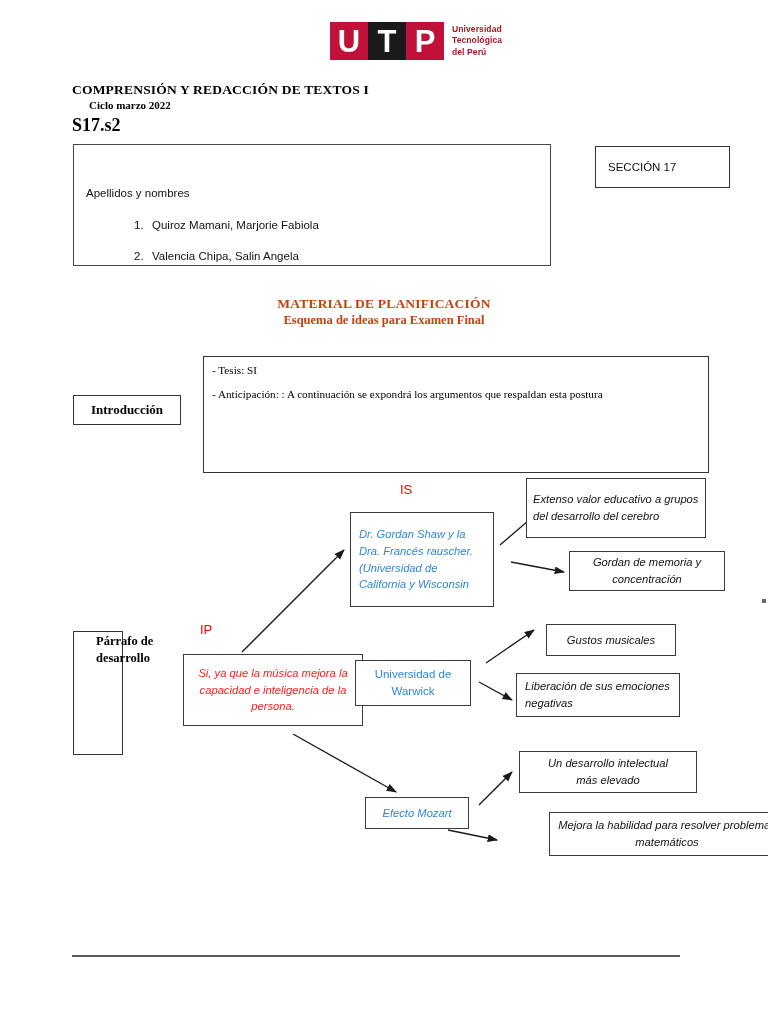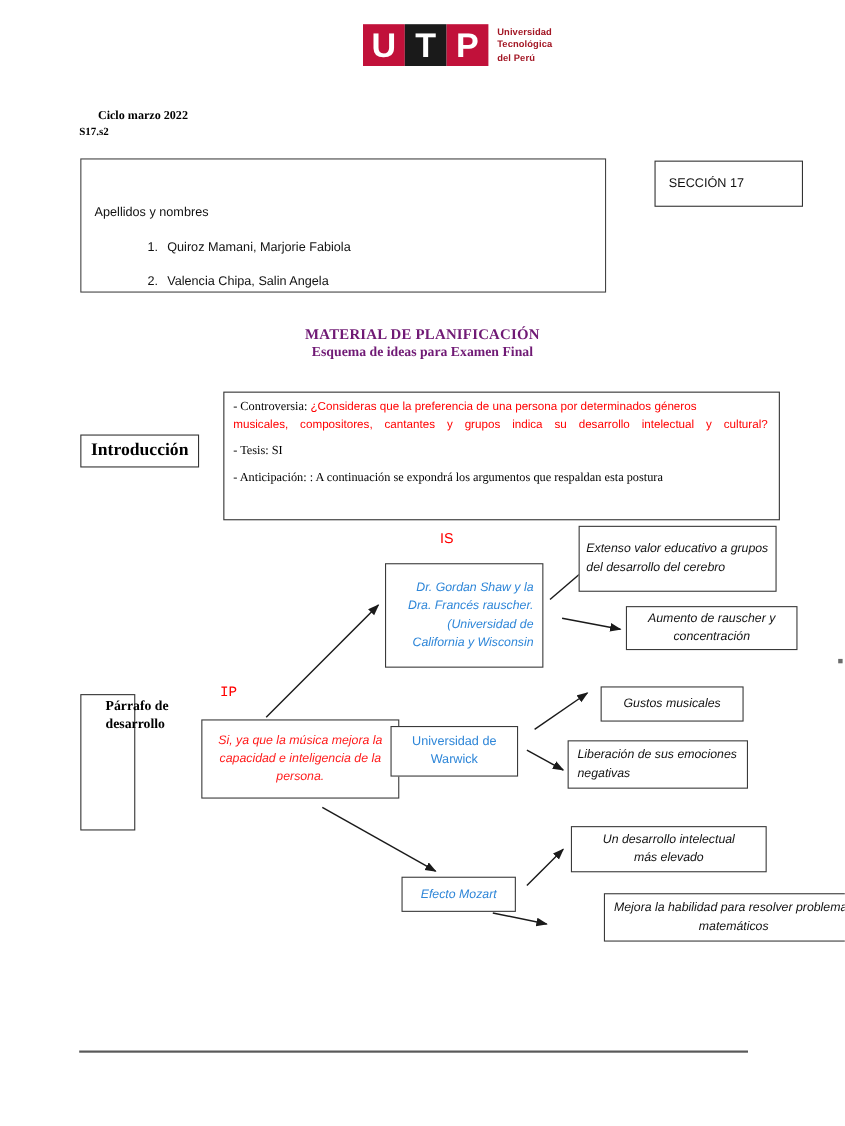--- a/index.html
+++ b/index.html
@@ -58,21 +58,21 @@
   
   .hdr {
     position: absolute;
     left: 72px;
     font-family: "Liberation Serif", serif;
     font-weight: bold;
     color: #000;
   }
   .hdr1 { top: 82px; font-size: 13.5px; letter-spacing: .2px; }
   .hdr2 { top: 99px; font-size: 11px; margin-left: 17px; }
-  .hdr3 { top: 115px; font-size: 10px; }
+  .hdr3 { top: 115px; font-size: 18px; }
 
   
   .names-box {
     position: absolute;
     left: 73px; top: 144px;
     width: 478px; height: 122px;
     border: 1.3px solid #444;
     box-sizing: border-box;
     background: #fff;
   }
@@ -111,41 +111,41 @@
     color: #111;
   }
 
   
   .maintitle {
     position: absolute;
     left: 0; width: 768px;
     text-align: center;
     font-family: "Liberation Serif", serif;
     font-weight: bold;
-    color: #701a75;
+    color: #c2410c;
   }
   .mt1 { top: 296px; font-size: 13.5px; letter-spacing: .2px; }
   .mt2 { top: 313px; font-size: 12.5px; }
 
   
   .intro-box {
     position: absolute;
     left: 73px; top: 395px;
     width: 108px; height: 30px;
     border: 1.4px solid #333;
     box-sizing: border-box;
     display: flex;
     align-items: center;
     justify-content: center;
     background: #fff;
   }
   .intro-label {
     font-family: "Liberation Serif", serif;
     font-weight: bold;
-    font-size: 16px;
+    font-size: 13px;
     color: #000;
   }
 
   .intro-content {
     position: absolute;
     left: 203px; top: 356px;
     width: 506px; height: 117px;
     border: 1.2px solid #333;
     box-sizing: border-box;
     background: #fff;
@@ -204,21 +204,20 @@
   .black { color: #111111; }
   .ital  { font-style: italic; }
   .sans  { font-family: "Liberation Sans", sans-serif; }
   .ctr   { text-align: center; }
 
   
   #box-shaw {
     left: 350px; top: 512px; width: 144px; height: 95px;
     padding: 4px 8px;
     font-size: 11.2px;
-    text-align: right;
   }
   #box-extenso {
     left: 526px; top: 478px; width: 180px; height: 60px;
     padding: 4px 6px;
     font-size: 11.2px;
   }
   #box-aumento {
     left: 569px; top: 551px; width: 156px; height: 40px;
     padding: 3px 6px;
     font-size: 11.2px;
@@ -263,21 +262,21 @@
 
   
   .conn-label {
     position: absolute;
     font-family: "Liberation Sans", sans-serif;
     font-size: 13px;
     color: #ff0000;
     font-weight: normal;
   }
   #label-is { left: 400px; top: 482px; }
-  #label-ip { left: 200px; top: 622px; font-family: Liberation Mono, monospace; }
+  #label-ip { left: 200px; top: 622px; }
 
   
   #arrows {
     position: absolute;
     left: 0; top: 0;
     width: 768px; height: 1024px;
     pointer-events: none;
   }
 
   
@@ -306,20 +305,21 @@
       <div class="logo-letter logo-t">T</div>
       <div class="logo-letter logo-p">P</div>
     </div>
     <div class="logo-text">
       <div>Universidad</div>
       <div>Tecnológica</div>
       <div>del Perú</div>
     </div>
   </div>
 
+  <div class="hdr hdr1">COMPRENSIÓN Y REDACCIÓN DE TEXTOS I</div>
   <div class="hdr hdr2">Ciclo marzo 2022</div>
   <div class="hdr hdr3">S17.s2</div>
 
   <div class="names-box">
     <div class="names-label">Apellidos y nombres</div>
     <div class="names-item ni1">
       <span class="num">1.</span><span>Quiroz Mamani, Marjorie Fabiola</span>
     </div>
     <div class="names-item ni2">
       <span class="num">2.</span><span>Valencia Chipa, Salin Angela</span>
@@ -331,25 +331,20 @@
   </div>
 
   <div class="maintitle mt1">MATERIAL DE PLANIFICACIÓN</div>
   <div class="maintitle mt2">Esquema de ideas para Examen Final</div>
 
   <div class="intro-box">
     <span class="intro-label">Introducción</span>
   </div>
 
   <div class="intro-content">
-    <div class="ic-line">
-      <span>- Controversia:</span>
-      <span class="ic-red">¿Consideras que la preferencia de una persona por determinados géneros</span>
-      <div class="ic-red justify-spread" style="margin-top:2px;">musicales, compositores, cantantes y grupos indica su desarrollo intelectual y cultural?</div>
-    </div>
     <div class="ic-line">- Tesis: SI</div>
     <div class="ic-line">- Anticipación: : A continuación se expondrá los argumentos que respaldan esta postura</div>
   </div>
 
   <svg id="arrows" viewBox="0 0 768 1024">
     <defs>
       <marker id="ah" markerWidth="9" markerHeight="9" refX="7.2" refY="3" orient="auto" markerUnits="strokeWidth">
         <path d="M0,0 L8,3 L0,6 z" fill="#1a1a1a"></path>
       </marker>
     </defs>
@@ -384,21 +379,21 @@
 
   <div class="dbox" id="box-shaw">
     <div class="txt sans ital blue">Dr. Gordan Shaw y la Dra. Francés rauscher. (Universidad de California y Wisconsin</div>
   </div>
 
   <div class="dbox" id="box-extenso">
     <div class="txt sans ital black">Extenso valor educativo a grupos del desarrollo del cerebro</div>
   </div>
 
   <div class="dbox" id="box-aumento">
-    <div class="txt sans ital black ctr">Aumento de rauscher y concentración</div>
+    <div class="txt sans ital black ctr">Gordan de memoria y concentración</div>
   </div>
 
   <div class="dbox" id="box-si">
     <div class="txt sans ital red ctr">Si, ya que la música mejora la capacidad e inteligencia de la persona.</div>
   </div>
 
   <div class="dbox" id="box-warwick">
     <div class="txt sans blue ctr">Universidad de Warwick</div>
   </div>
 

